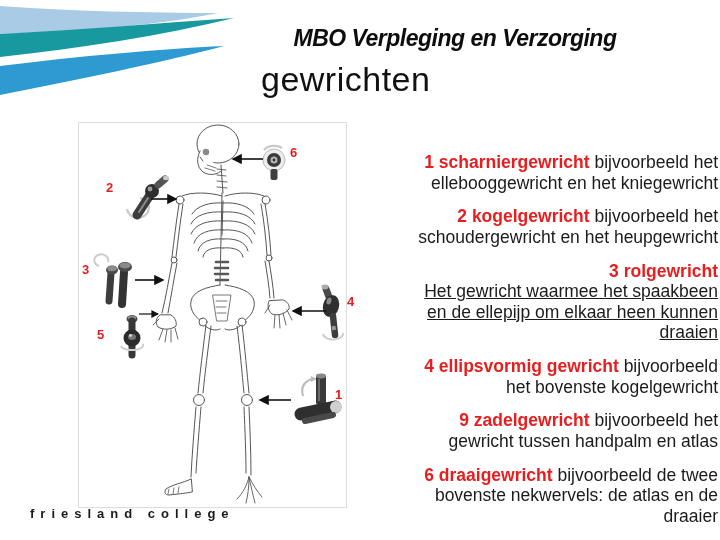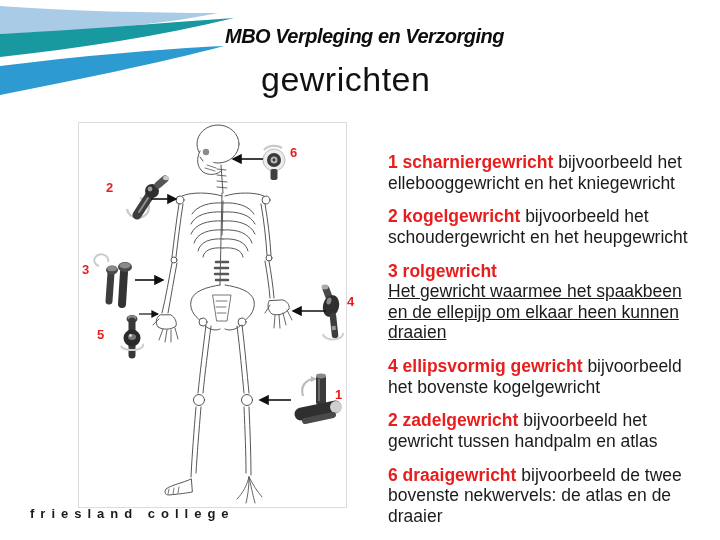--- a/index.html
+++ b/index.html
@@ -5,21 +5,21 @@
   html,body{margin:0;padding:0;background:#888;}
   .slide{
     position:relative;width:720px;height:540px;background:#ffffff;
     overflow:hidden;font-family:"Liberation Sans",sans-serif;
     margin:0 auto;
   }
   
   .swoosh{position:absolute;left:0;top:0;width:240px;height:100px;}
   .brand{
     position:absolute;left:225px;top:25px;width:460px;
-    text-align:left;font-size:20px;font-weight:bold;font-style:italic;
+    text-align:center;font-size:23px;font-weight:bold;font-style:italic;
     color:#0d0d0d;letter-spacing:-0.5px;white-space:nowrap;
   }
   .page-title{
     position:absolute;left:261px;top:60px;
     font-size:34px;color:#111;letter-spacing:0.5px;text-align:right;
   }
   
   .figure{
     position:absolute;left:78px;top:122px;width:267px;height:384px;
     border:1px solid #dcdcdc;background:#fff;
@@ -33,21 +33,21 @@
   .m2{left:27px;top:58px;}
   .m3{left:3px;top:140px;}
   .m4{left:268px;top:172px;}
   .m5{left:18px;top:205px;}
   .m6{left:211px;top:23px;}
   
   .entries{
     position:absolute;left:388px;top:152px;width:330px;
     font-size:17.5px;line-height:1.18;color:#1b1b1b;
   }
-  .entry{margin:0 0 13px 0;white-space:pre-line;}
+  .entry{margin:0 0 13px 0;white-space:pre-line;text-align:right;}
   .term{color:#e81e1e;font-weight:bold;}
   .stack{display:block;text-decoration:underline;}
   
   .college{
     position:absolute;left:30px;top:506px;
     font-size:13px;font-weight:bold;color:#1a1a1a;letter-spacing:6px;
   }
 </style>
 </head>
 <body>
@@ -205,21 +205,21 @@
   <div class="entries">
     <p class="entry"><span class="term">1 scharniergewricht</span> <span>bijvoorbeeld het
 ellebooggewricht en het kniegewricht</span></p>
     <p class="entry"><span class="term">2 kogelgewricht</span> <span>bijvoorbeeld het
 schoudergewricht en het heupgewricht</span></p>
     <p class="entry"><span class="term">3 rolgewricht</span><span class="stack">Het gewricht waarmee het spaakbeen
 en de ellepijp om elkaar heen kunnen
 draaien</span></p>
     <p class="entry"><span class="term">4 ellipsvormig gewricht</span> <span>bijvoorbeeld
 het bovenste kogelgewricht</span></p>
-    <p class="entry"><span class="term">2 zadelgewricht</span> <span>bijvoorbeeld het
+    <p class="entry"><span class="term">9 zadelgewricht</span> <span>bijvoorbeeld het
 gewricht tussen handpalm en atlas</span></p>
     <p class="entry"><span class="term">6 draaigewricht</span> <span>bijvoorbeeld de twee
 bovenste nekwervels: de atlas en de
 draaier</span></p>
   </div>
 
   <div class="college">friesland college</div>
 
 </div>
 

